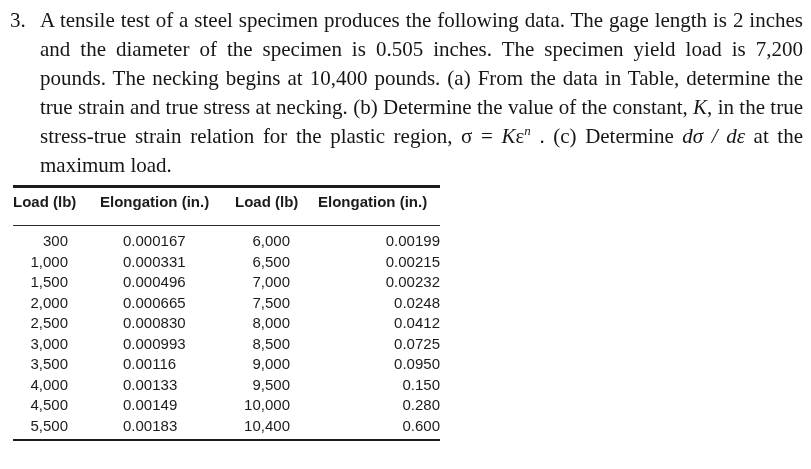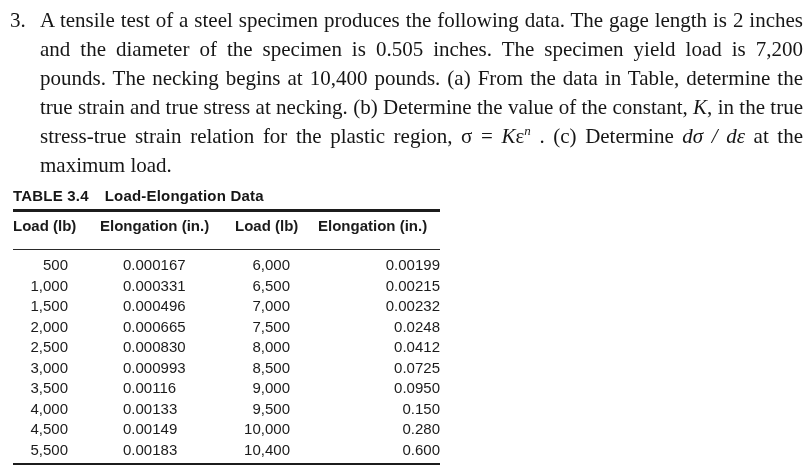--- a/index.html
+++ b/index.html
@@ -89,35 +89,32 @@
 <body>
 
 <div class="page">
 
   <div class="problem">
     <div class="problem-num">3.</div>
     <p class="problem-text"><span>A tensile test of a steel specimen produces the following data. The gage length is 2 inches and the diameter of the specimen is 0.505 inches. The specimen yield load is 7,200 pounds. The necking begins at 10,400 pounds. (a) From the data in Table, determine the true strain and true stress at necking. (b) Determine the value of the constant, </span><span class="it">K</span><span>, in the true stress-true strain relation for the plastic region, σ = </span><span class="it">K</span><span>ε</span><span class="sup">n</span><span> . (c) Determine </span><span class="it">dσ / dε</span><span> at the maximum load.</span></p>
   </div>
 
   <div class="table-section">
-    <div class="table-caption">
-      <span class="table-label">TABLE 3.4</span><span>Load-Elongation Data</span>
-    </div>
     <table class="data-table">
       <thead>
         <tr>
           <th>Load (lb)</th>
           <th>Elongation (in.)</th>
           <th>Load (lb)</th>
           <th>Elongation (in.)</th>
         </tr>
       </thead>
       <tbody>
           <tr>
-            <td>500</td>
+            <td>300</td>
             <td>0.000167</td>
             <td>6,000</td>
             <td>0.00199</td>
           </tr>
           <tr>
             <td>1,000</td>
             <td>0.000331</td>
             <td>6,500</td>
             <td>0.00215</td>
           </tr>

